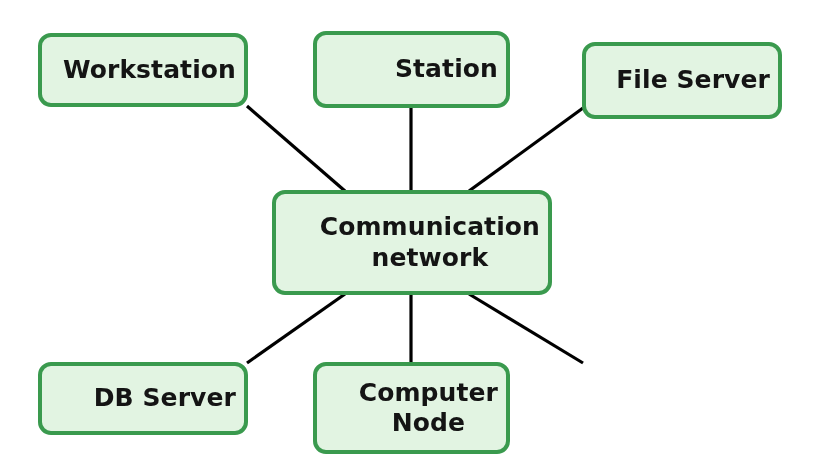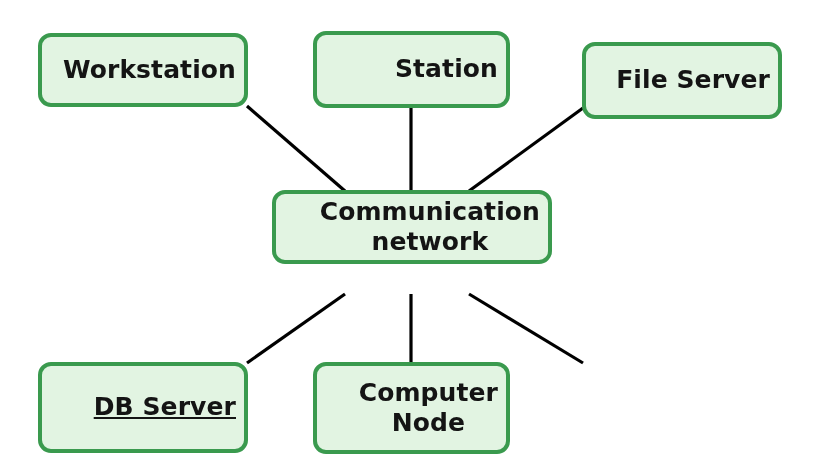--- a/index.html
+++ b/index.html
@@ -46,23 +46,23 @@
   }
   .node-label {
     display: block;
     white-space: pre-line;
   }
   
   #node-workstation  { left: 38px;  top: 33px;  width: 210px; height: 74px; }
   #node-terminal     { left: 313px; top: 31px;  width: 197px; height: 77px; }
   #node-file-server  { left: 582px; top: 31px;  width: 200px; height: 77px; margin-top: 11px; }
   
-  #node-hub          { left: 272px; top: 190px; width: 280px; height: 74px; }
+  #node-hub          { left: 272px; top: 190px; width: 280px; height: 105px; }
   
-  #node-db-server    { left: 38px;  top: 362px; width: 210px; height: 91px; text-decoration: underline; }
+  #node-db-server    { left: 38px;  top: 362px; width: 210px; height: 73px; }
   #node-computer     { left: 313px; top: 362px; width: 197px; height: 92px; }
   #node-work-station { left: 582px; top: 362px; width: 200px; height: 73px; }
 </style>
 </head>
 <body>
 
 <div id="canvas">
 
   <svg id="edge-layer" viewBox="0 0 822 470" width="822" height="470" xmlns="http://www.w3.org/2000/svg">
     <g stroke="#000000" stroke-width="3.2" stroke-linecap="butt" fill="none">

